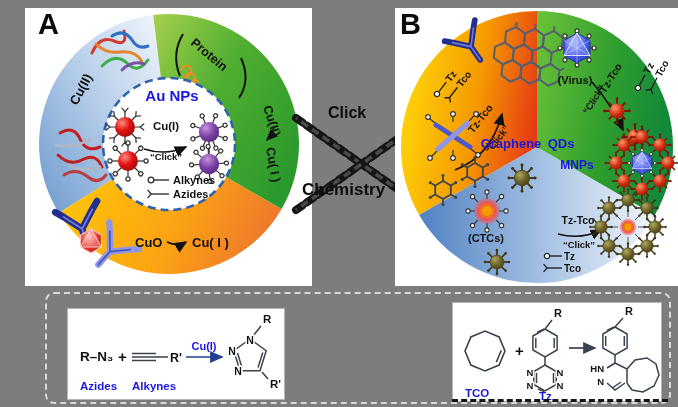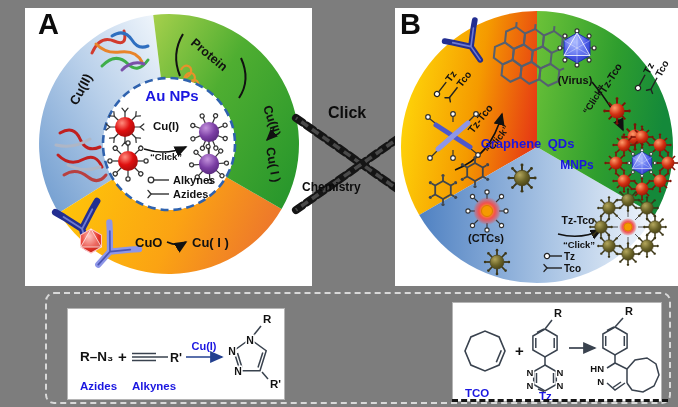--- a/index.html
+++ b/index.html
@@ -295,21 +295,21 @@
 
   <svg class="abs" style="left:288px;top:92px;" width="150" height="132" viewBox="0 0 150 132">
     <g>
       <path d="M8,26 L142,120" stroke="#151515" stroke-width="8" stroke-dasharray="8 5" fill="none" stroke-linecap="round"></path>
       <path d="M8,26 L142,120" stroke="#4a4a4a" stroke-width="3.5" stroke-dasharray="8 5" stroke-dashoffset="6.5" fill="none"></path>
       <path d="M8,118 L142,24" stroke="#151515" stroke-width="8" stroke-dasharray="8 5" fill="none" stroke-linecap="round"></path>
       <path d="M8,118 L142,24" stroke="#4a4a4a" stroke-width="3.5" stroke-dasharray="8 5" stroke-dashoffset="6.5" fill="none"></path>
     </g>
   </svg>
   <div class="abs linker-word" style="left:328px;top:104px;font-size:16px;text-align:center;">Click</div>
-  <div class="abs linker-word" style="left:302px;top:180px;font-size:12px;">Chemistry</div>
+  <div class="abs linker-word" style="left:302px;top:180px;font-size:17px;">Chemistry</div>
 
   <div class="abs panel" style="left:395px;top:8px;width:283px;height:278px;">
     <div class="abs plabel" style="left:5px;top:2px;">B</div>
     <svg class="abs" style="left:0;top:0;" width="283" height="278" viewBox="0 0 283 278">
       <defs>
         <linearGradient id="gBLeft" x1="0" y1="0.3" x2="1" y2="0.55">
           <stop offset="0" stop-color="#ffd90a"></stop>
             <stop offset="0.55" stop-color="#f59a00"></stop>
             <stop offset="1" stop-color="#e63914"></stop>
         </linearGradient>

